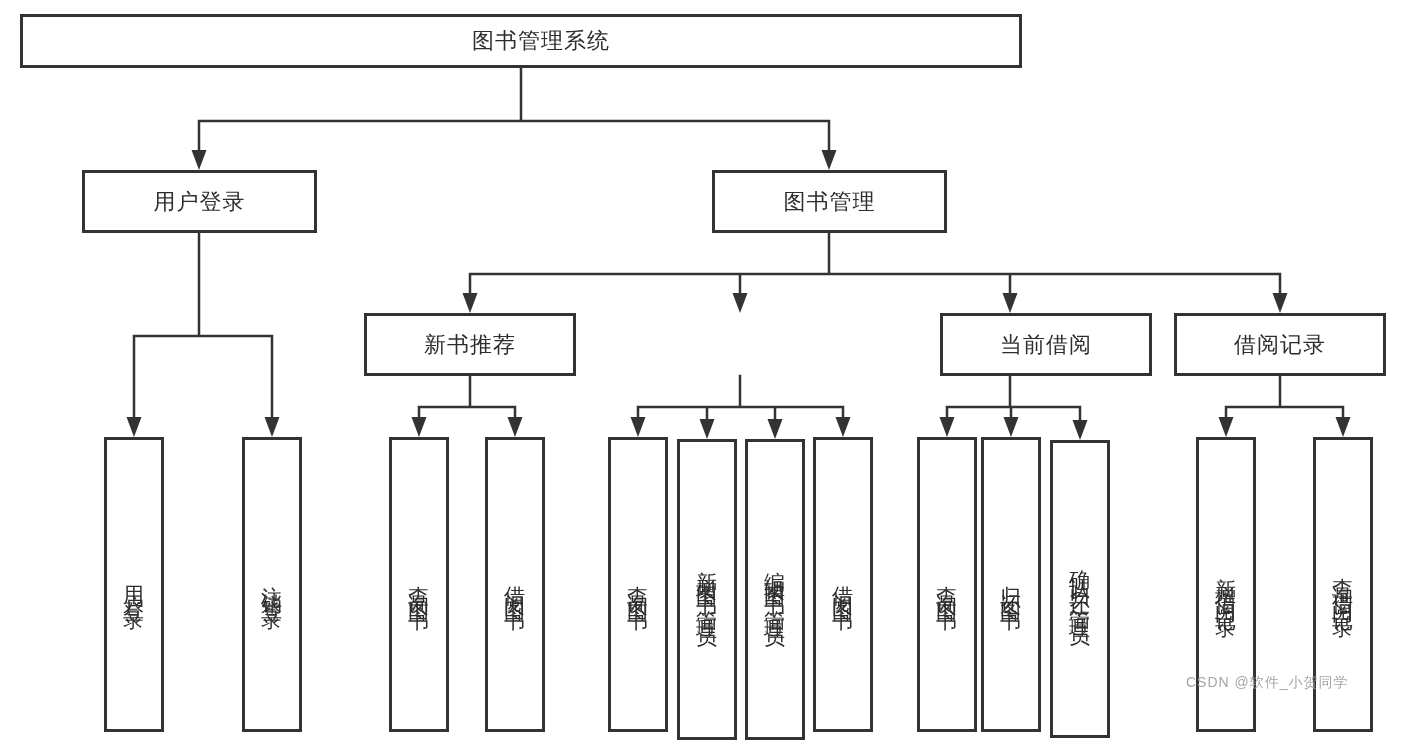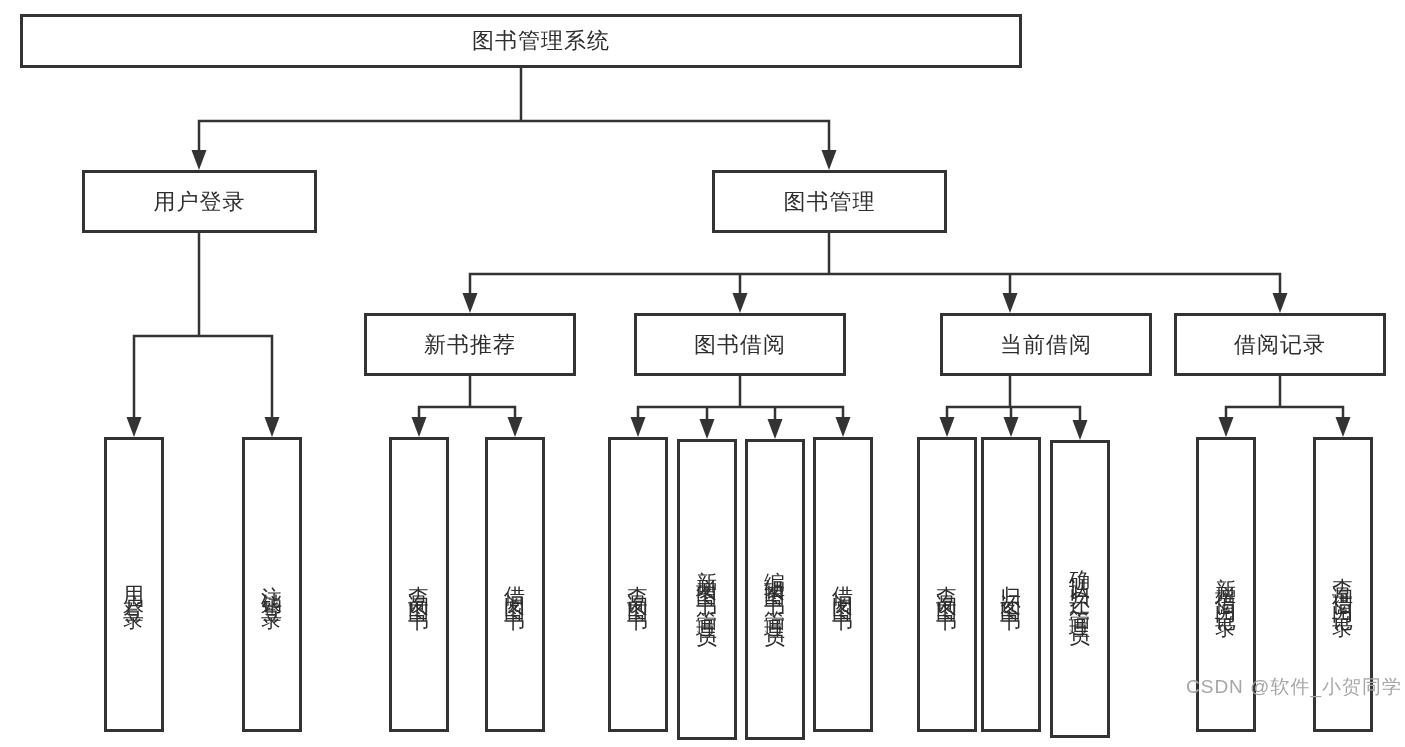--- a/index.html
+++ b/index.html
@@ -16,21 +16,21 @@
     font-size:22px;letter-spacing:1px;white-space:nowrap;
   }
   .vnode{
     position:absolute;box-sizing:border-box;background:#ffffff;border:3px solid #333333;
     display:flex;align-items:center;justify-content:center;
     writing-mode:vertical-lr;text-orientation:upright;
     font-size:21px;line-height:1;letter-spacing:8px;
   }
   .watermark{
     position:absolute;left:1186px;top:674px;z-index:5;
-    font-size:19px;letter-spacing:1px;color:#a6a6a6;white-space:nowrap;
+    font-size:14px;letter-spacing:1px;color:#a6a6a6;white-space:nowrap;
   }
 </style>
 </head>
 <body>
 
 <div class="canvas">
 
   <svg class="connectors" viewBox="0 0 1405 747">
     <g>
       <path class="line" d="M521 67 V121 M199 121 H829 M199 121 V153 M829 121 V153"></path>
@@ -73,21 +73,20 @@
       <path class="head" d="M1335.5 417 H1350.5 L1343 437 Z"></path>
     </g>
   </svg>
 
   <div class="hnode" style="left:20px;top:14px;width:1002px;height:54px;padding-left:40px;">图书管理系统</div>
 
   <div class="hnode" style="left:82px;top:170px;width:235px;height:63px;">用户登录</div>
   <div class="hnode" style="left:712px;top:170px;width:235px;height:63px;">图书管理</div>
 
   <div class="hnode" style="left:364px;top:313px;width:212px;height:63px;">新书推荐</div>
-  <div class="hnode" style="left:634px;top:313px;width:212px;height:63px;">图书借阅</div>
   <div class="hnode" style="left:904px;top:313px;width:212px;height:63px;margin-left:36px;">当前借阅</div>
   <div class="hnode" style="left:1174px;top:313px;width:212px;height:63px;">借阅记录</div>
 
   <div class="vnode" style="left:104px;top:437px;width:60px;height:295px;">用户登录</div>
   <div class="vnode" style="left:242px;top:437px;width:60px;height:295px;">注销登录</div>
 
   <div class="vnode" style="left:389px;top:437px;width:60px;height:295px;">查询图书</div>
   <div class="vnode" style="left:485px;top:437px;width:60px;height:295px;">借阅图书</div>
 
   <div class="vnode" style="left:608px;top:437px;width:60px;height:295px;">查询图书</div>

